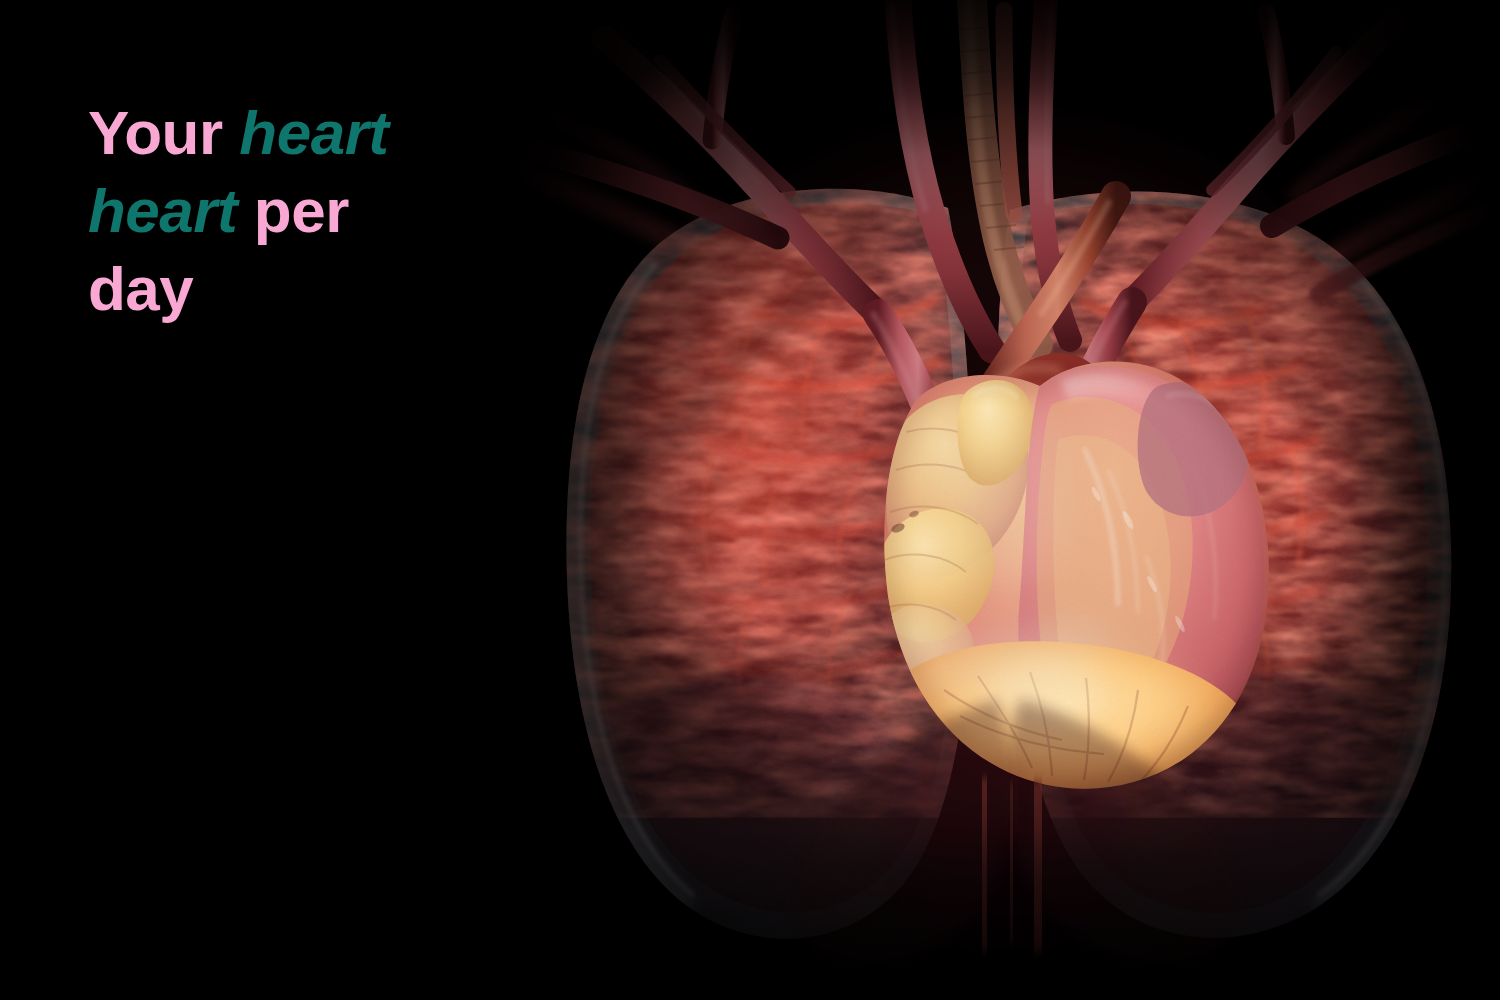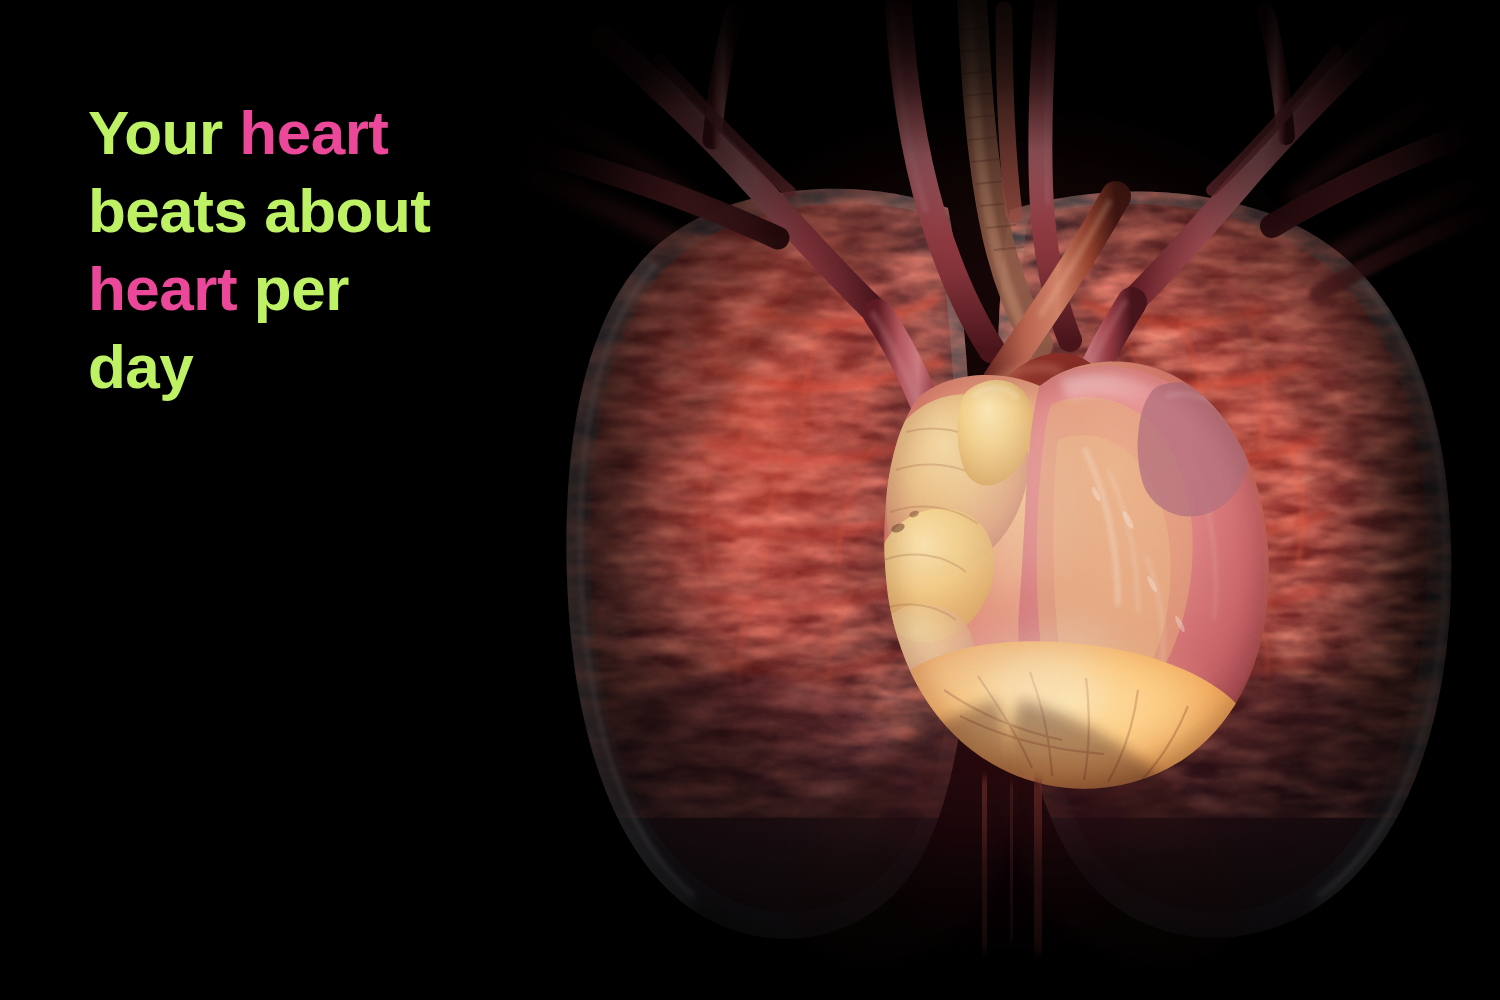--- a/index.html
+++ b/index.html
@@ -13,22 +13,22 @@
   
   #headline{
     position:absolute;left:88px;top:52px;width:520px;
     z-index:40;
     font-weight:700;
     font-size:62px;
     line-height:78px;
     letter-spacing:-0.5px;
     color:#e9e9e9;
   }
-  #headline .tl{color:#ec4899;}
-  #headline .wh{color:#bef264;}
+  #headline .tl{color:#0f766e;font-style:italic;}
+  #headline .wh{color:#f9a8d4;}
   .hl-line{display:block;white-space:nowrap;}
 
   
   #anatomy{
     position:absolute;left:0;top:0;width:1500px;height:1000px;
     z-index:10;
   }
   #anatomy svg{display:block;width:1500px;height:1000px;}
 
   
@@ -530,23 +530,20 @@
     </svg>
   </div>
 
   <div id="vignette"></div>
 
   <h1 id="headline">
     <span class="hl-line">
       <span class="wh">Your </span><span class="tl">heart</span>
     </span>
     <span class="hl-line">
-      <span class="wh">beats about</span>
-    </span>
-    <span class="hl-line">
       <span class="tl">heart </span><span class="wh">per</span>
     </span>
     <span class="hl-line">
       <span class="wh">day</span>
     </span>
   </h1>
 
 </div>
 
 </body></html>

